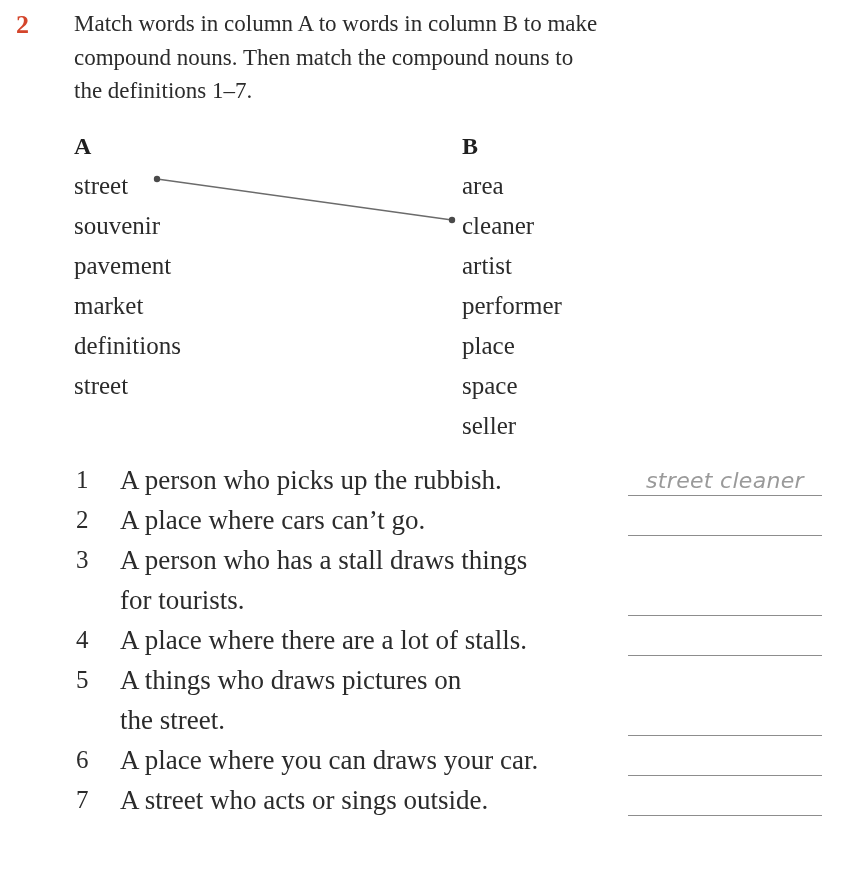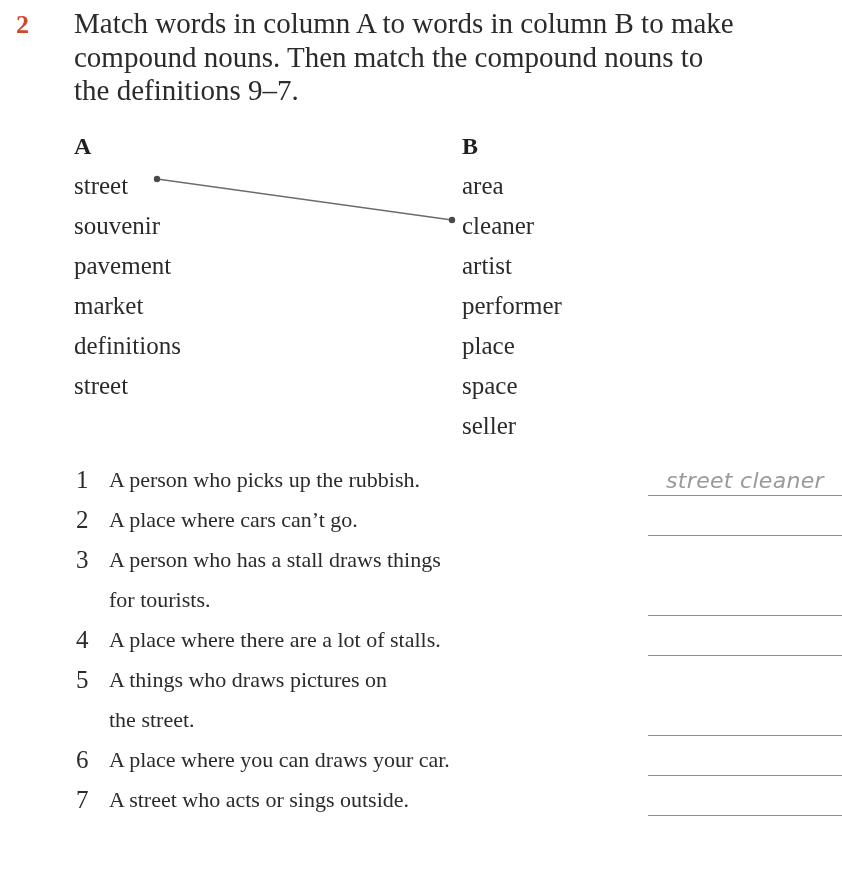--- a/index.html
+++ b/index.html
@@ -34,21 +34,21 @@
     line-height: 33px;
     text-align: left;
   }
 
   
   .instructions {
     position: absolute;
     left: 74px;
     top: 7px;
     width: 710px;
-    font-size: 29px;
+    font-size: 23px;
     line-height: 33.5px;
     color: #2b2b2b;
   }
   .instructions .line {
     display: block;
     white-space: nowrap;
   }
 
   
   .columns {
@@ -106,36 +106,36 @@
     position: absolute;
     left: 76px;
     top: 0;
     width: 24px;
     font-size: 25px;
     line-height: 40px;
     color: #2b2b2b;
   }
   .def-text {
     position: absolute;
-    left: 109px;
+    left: 120px;
     top: 0;
     width: 470px;
-    font-size: 22px;
+    font-size: 27px;
     line-height: 40px;
     color: #2b2b2b;
   }
   .def-text .tline {
     display: block;
     white-space: nowrap;
   }
 
   
   .answer {
     position: absolute;
-    left: 648px;
+    left: 628px;
     width: 194px;
     height: 40px;
     text-decoration: underline;
   }
   .answer .rule {
     position: absolute;
     left: 0;
     right: 0;
     bottom: 4px;
     border-bottom: 1.6px solid #8d8d8d;
@@ -158,21 +158,21 @@
 </head>
 <body>
 
 <div class="page">
 
   <div class="ex-number">2</div>
 
   <div class="instructions">
     <span class="line">Match words in column A to words in column B to make</span>
     <span class="line">compound nouns. Then match the compound nouns to</span>
-    <span class="line">the definitions 9–7.</span>
+    <span class="line">the definitions 1–7.</span>
   </div>
 
   <div class="columns">
 
     <div class="col col-a">
       <div class="col-head">A</div>
       <div class="word">street</div>
       <div class="word">souvenir</div>
       <div class="word">pavement</div>
       <div class="word">market</div>

